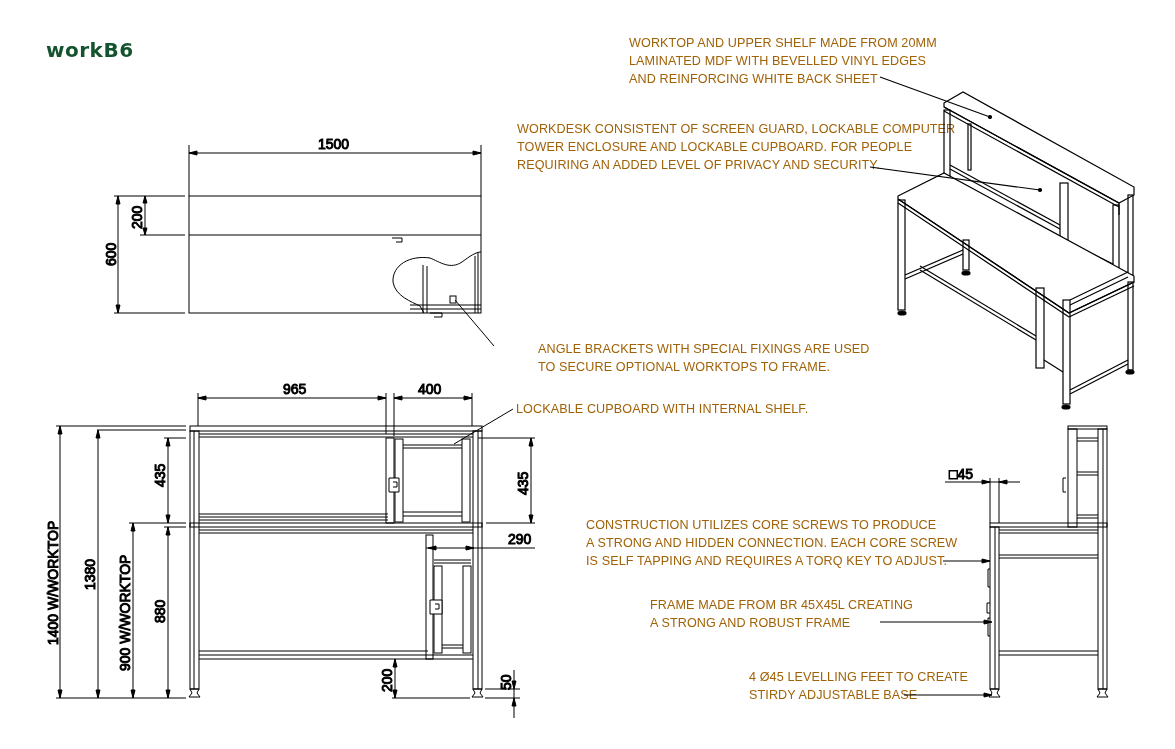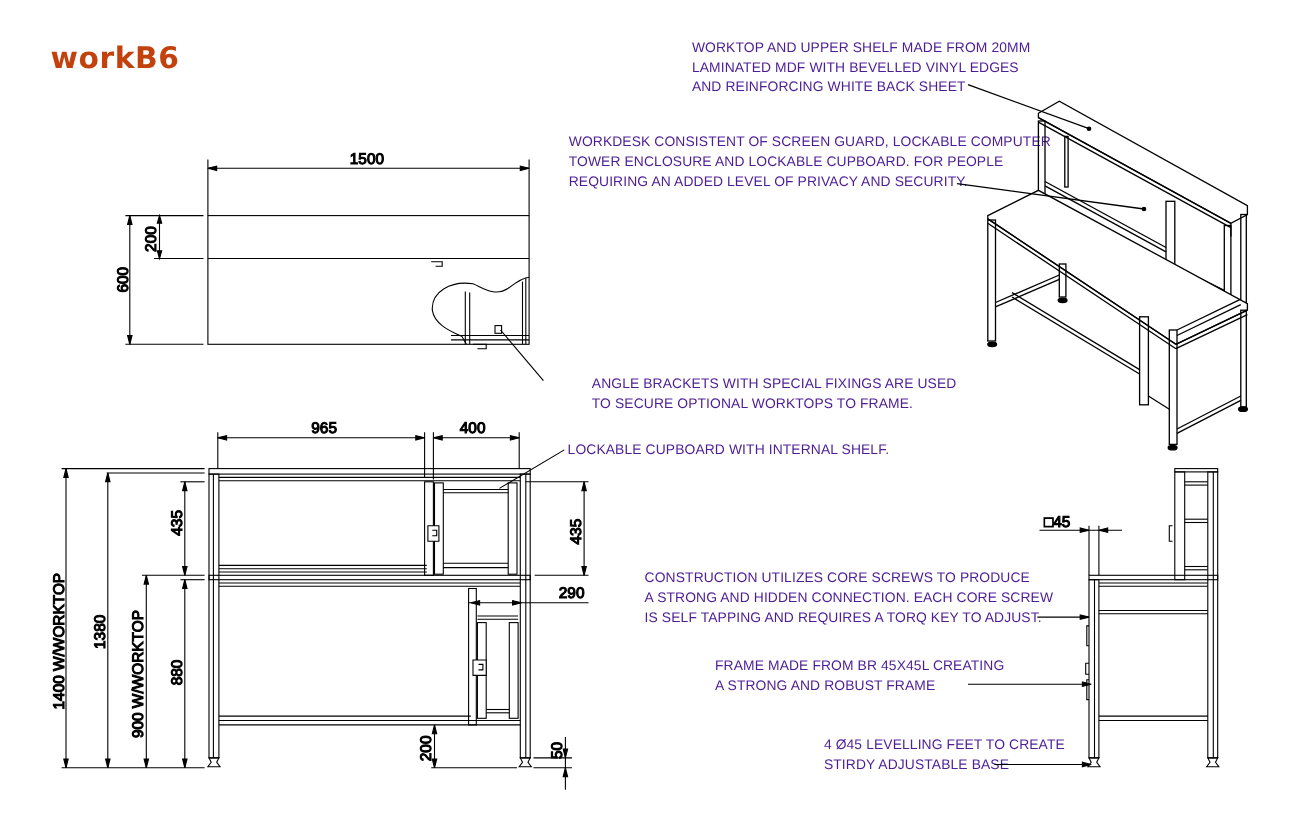--- a/index.html
+++ b/index.html
@@ -1,21 +1,21 @@
 <!DOCTYPE html>
 <html><head>
 <meta charset="utf-8">
 <style>
   html, body { margin:0; padding:0; background:#ffffff; }
   body { width:1175px; height:749px; position:relative; overflow:hidden;
          font-family:"Liberation Sans", sans-serif; color:#000; }
   .title { position:absolute; left:46px; top:38px; font-family:"DejaVu Sans", sans-serif;
-           font-weight:bold; font-size:27px; letter-spacing:0.5px; color:#c2410c; }
+           font-weight:bold; font-size:20px; letter-spacing:0.5px; color:#14532d; }
   .note { position:absolute; font-family:"Liberation Sans", sans-serif; font-size:12.6px;
-          line-height:18.2px; white-space:pre; color:#4c1d95; letter-spacing:0.1px; }
+          line-height:18.2px; white-space:pre; color:#a16207; letter-spacing:0.1px; }
   svg.drawing { position:absolute; left:0; top:0; }
   svg text { font-family:"Liberation Sans", sans-serif; font-size:14px; fill:#000; }
 </style>
 </head>
 <body>
 
 <div class="title">workB6</div>
 
 <div class="note" style="left:629px; top:34px;">WORKTOP AND UPPER SHELF MADE FROM 20MM
 LAMINATED MDF WITH BEVELLED VINYL EDGES

